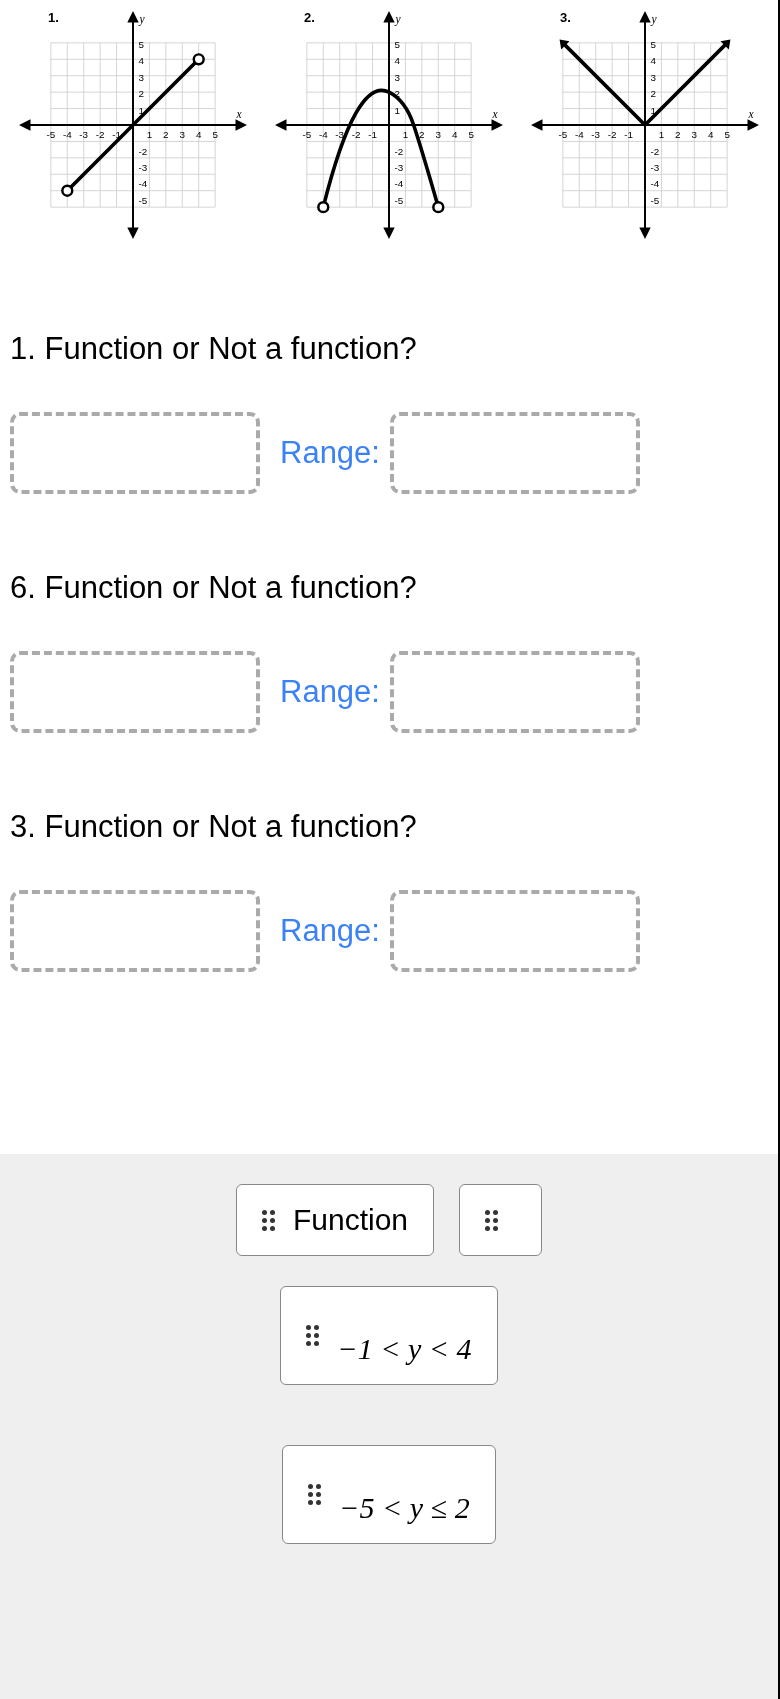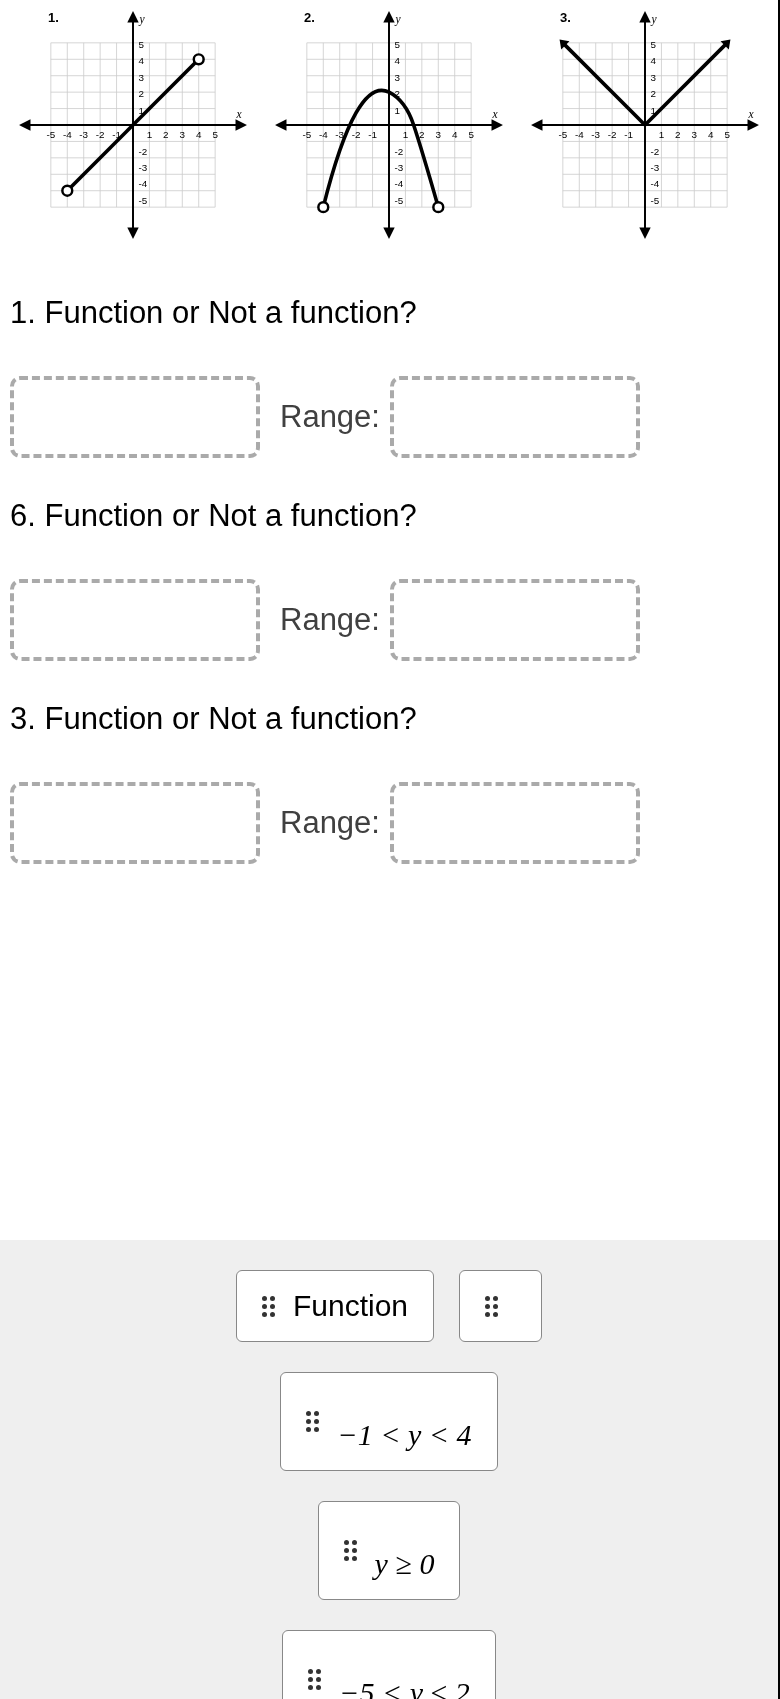--- a/index.html
+++ b/index.html
@@ -30,49 +30,49 @@
 }
 .graph-svg {
   width: 100%;
   height: 230px;
   display: block;
 }
 .questions {
   padding: 0 10px;
 }
 .question-block {
-  margin-top: 40px;
+  margin-top: 76px;
 }
 .question-text {
   font-size: 31px;
   color: #000;
   margin-bottom: 45px;
 }
 .answer-row {
   display: flex;
   align-items: center;
 }
 .dashed-box {
   width: 250px;
   height: 82px;
   border: 4px dashed #aaa;
   border-radius: 10px;
 }
 .range-label {
   font-size: 31px;
-  color: #404040;
+  color: #3b82f6;
   margin-left: 20px;
   margin-right: 10px;
 }
 .options-panel {
   position: absolute;
   bottom: 0;
   left: 0;
   right: 0;
-  height: 459px;
+  height: 545px;
   background: #efefef;
   padding-top: 30px;
 }
 .option-row {
   display: flex;
   justify-content: center;
   gap: 25px;
   margin-bottom: 30px;
 }
 .option-item {
@@ -358,31 +358,20 @@
           <span></span>
           <span></span>
           <span></span>
           <span></span>
         </span>
       <span class="math">−1 &lt; y &lt; 4</span>
     </div>
   </div>
 
   <div class="option-row">
-    <div class="option-item">
-      <span class="grip">
-          <span></span>
-          <span></span>
-          <span></span>
-          <span></span>
-          <span></span>
-          <span></span>
-        </span>
-      <span class="math">y ≥ 0</span>
-    </div>
   </div>
 
   <div class="option-row">
     <div class="option-item">
       <span class="grip">
           <span></span>
           <span></span>
           <span></span>
           <span></span>
           <span></span>

